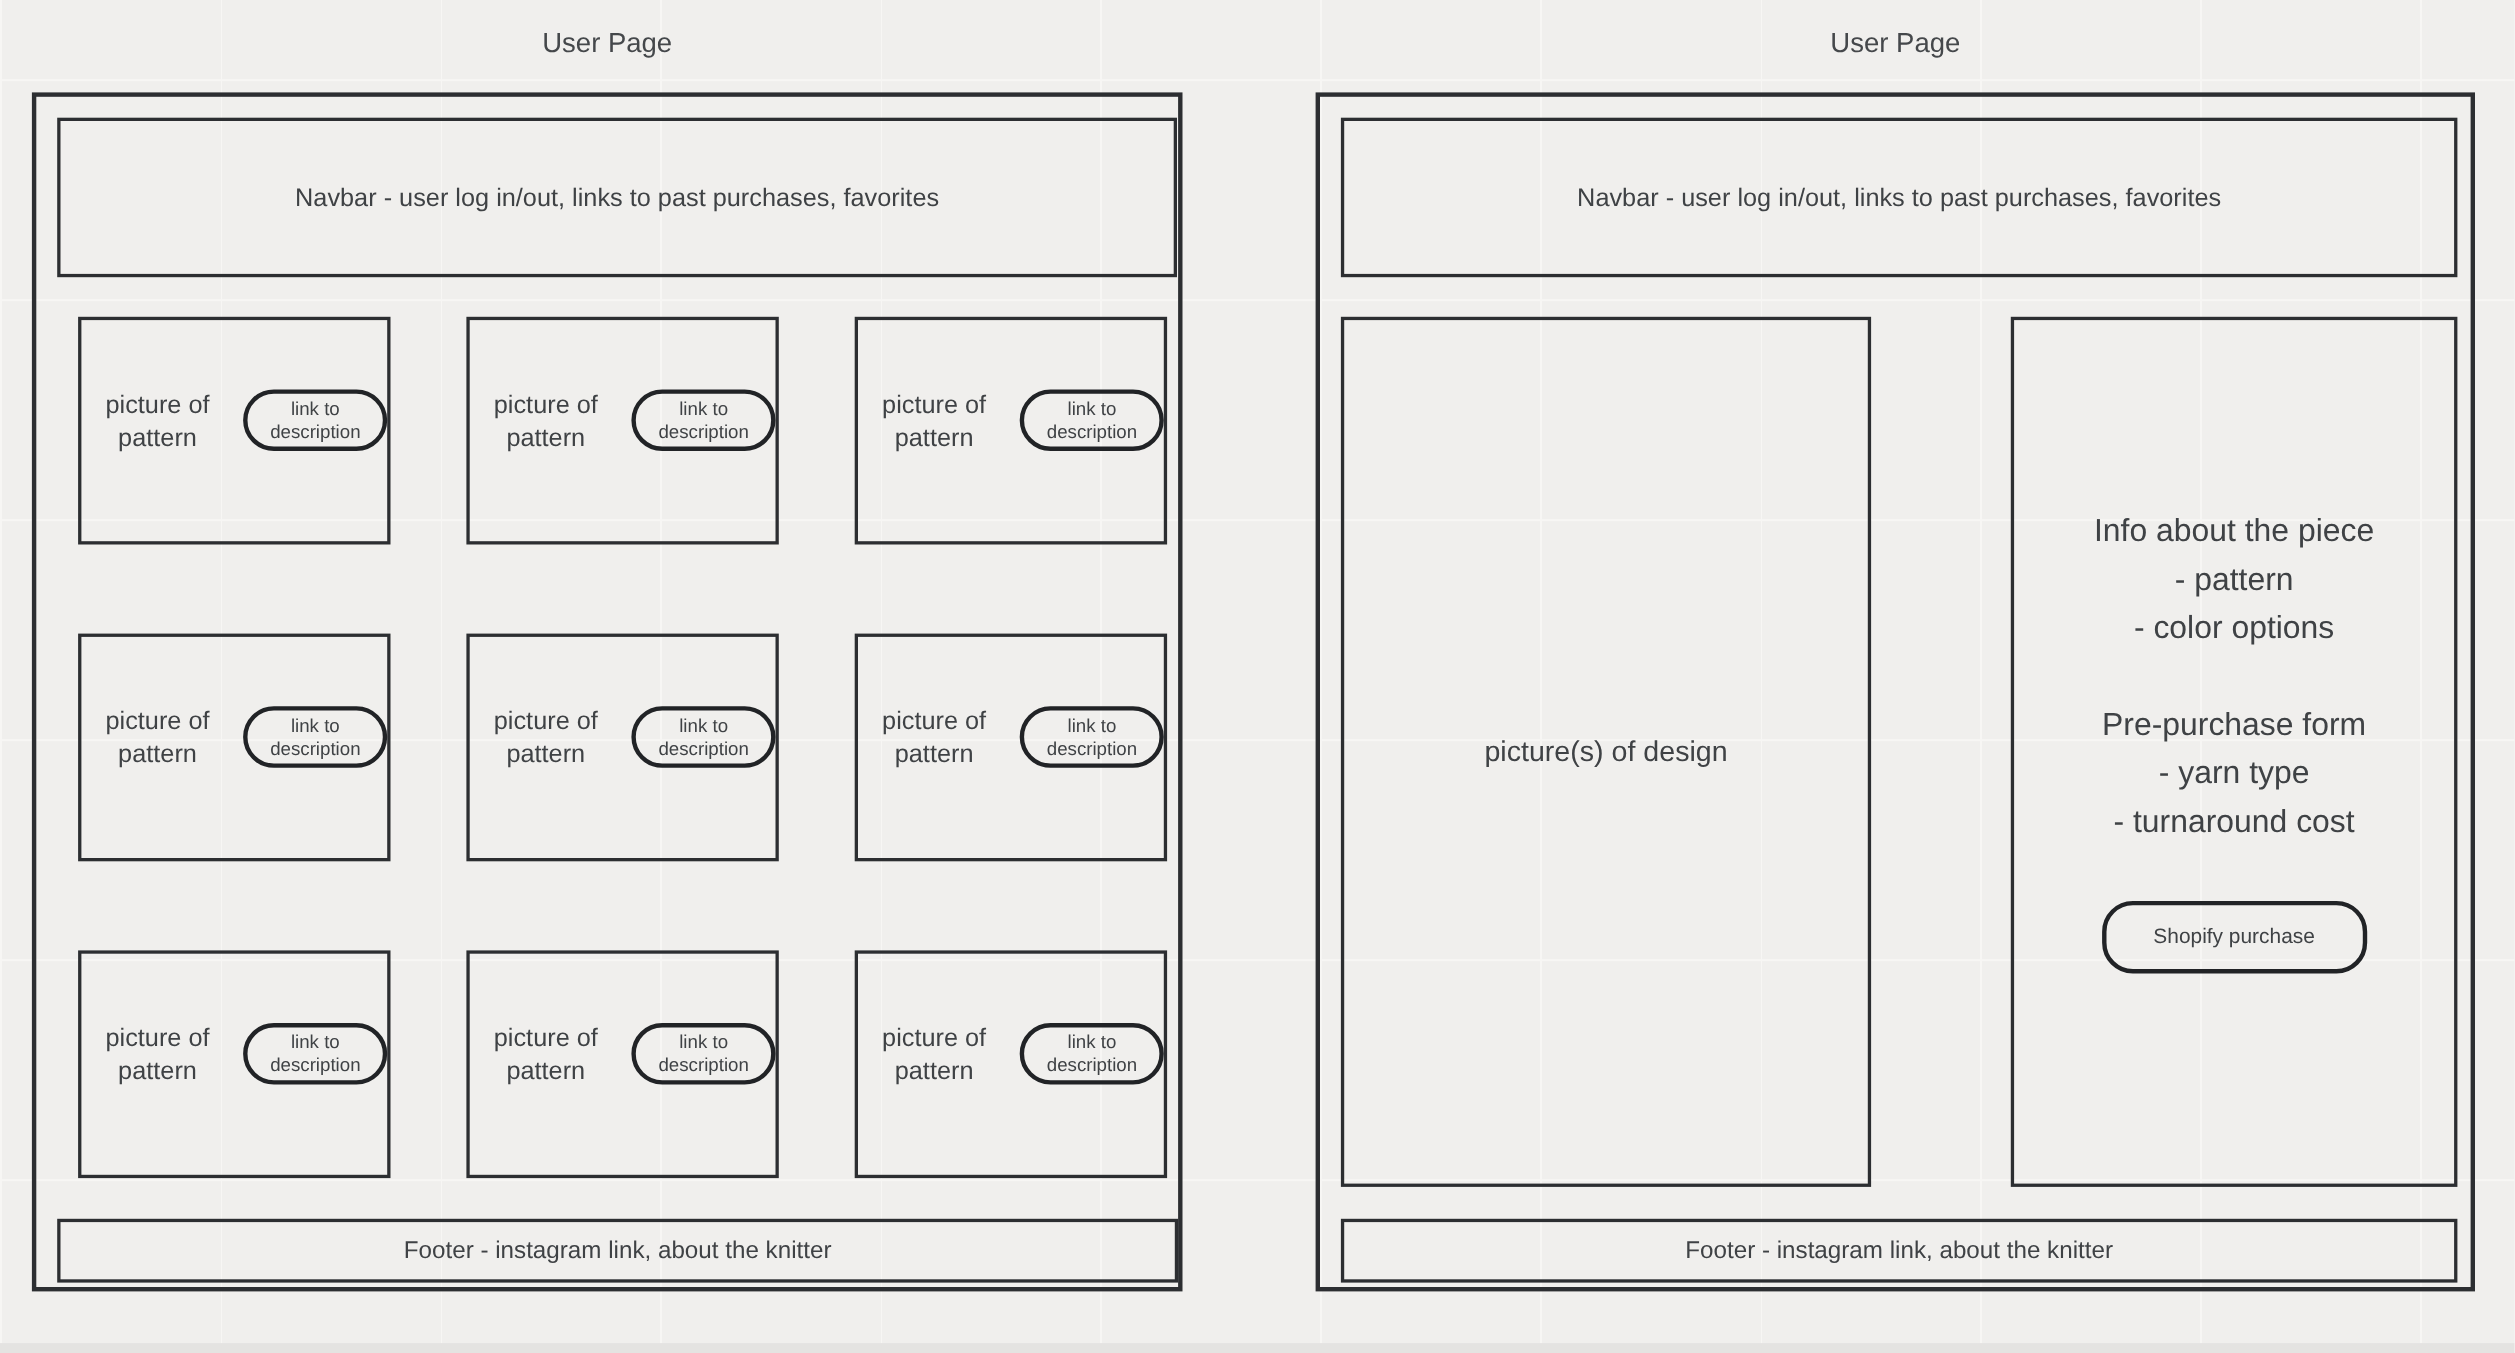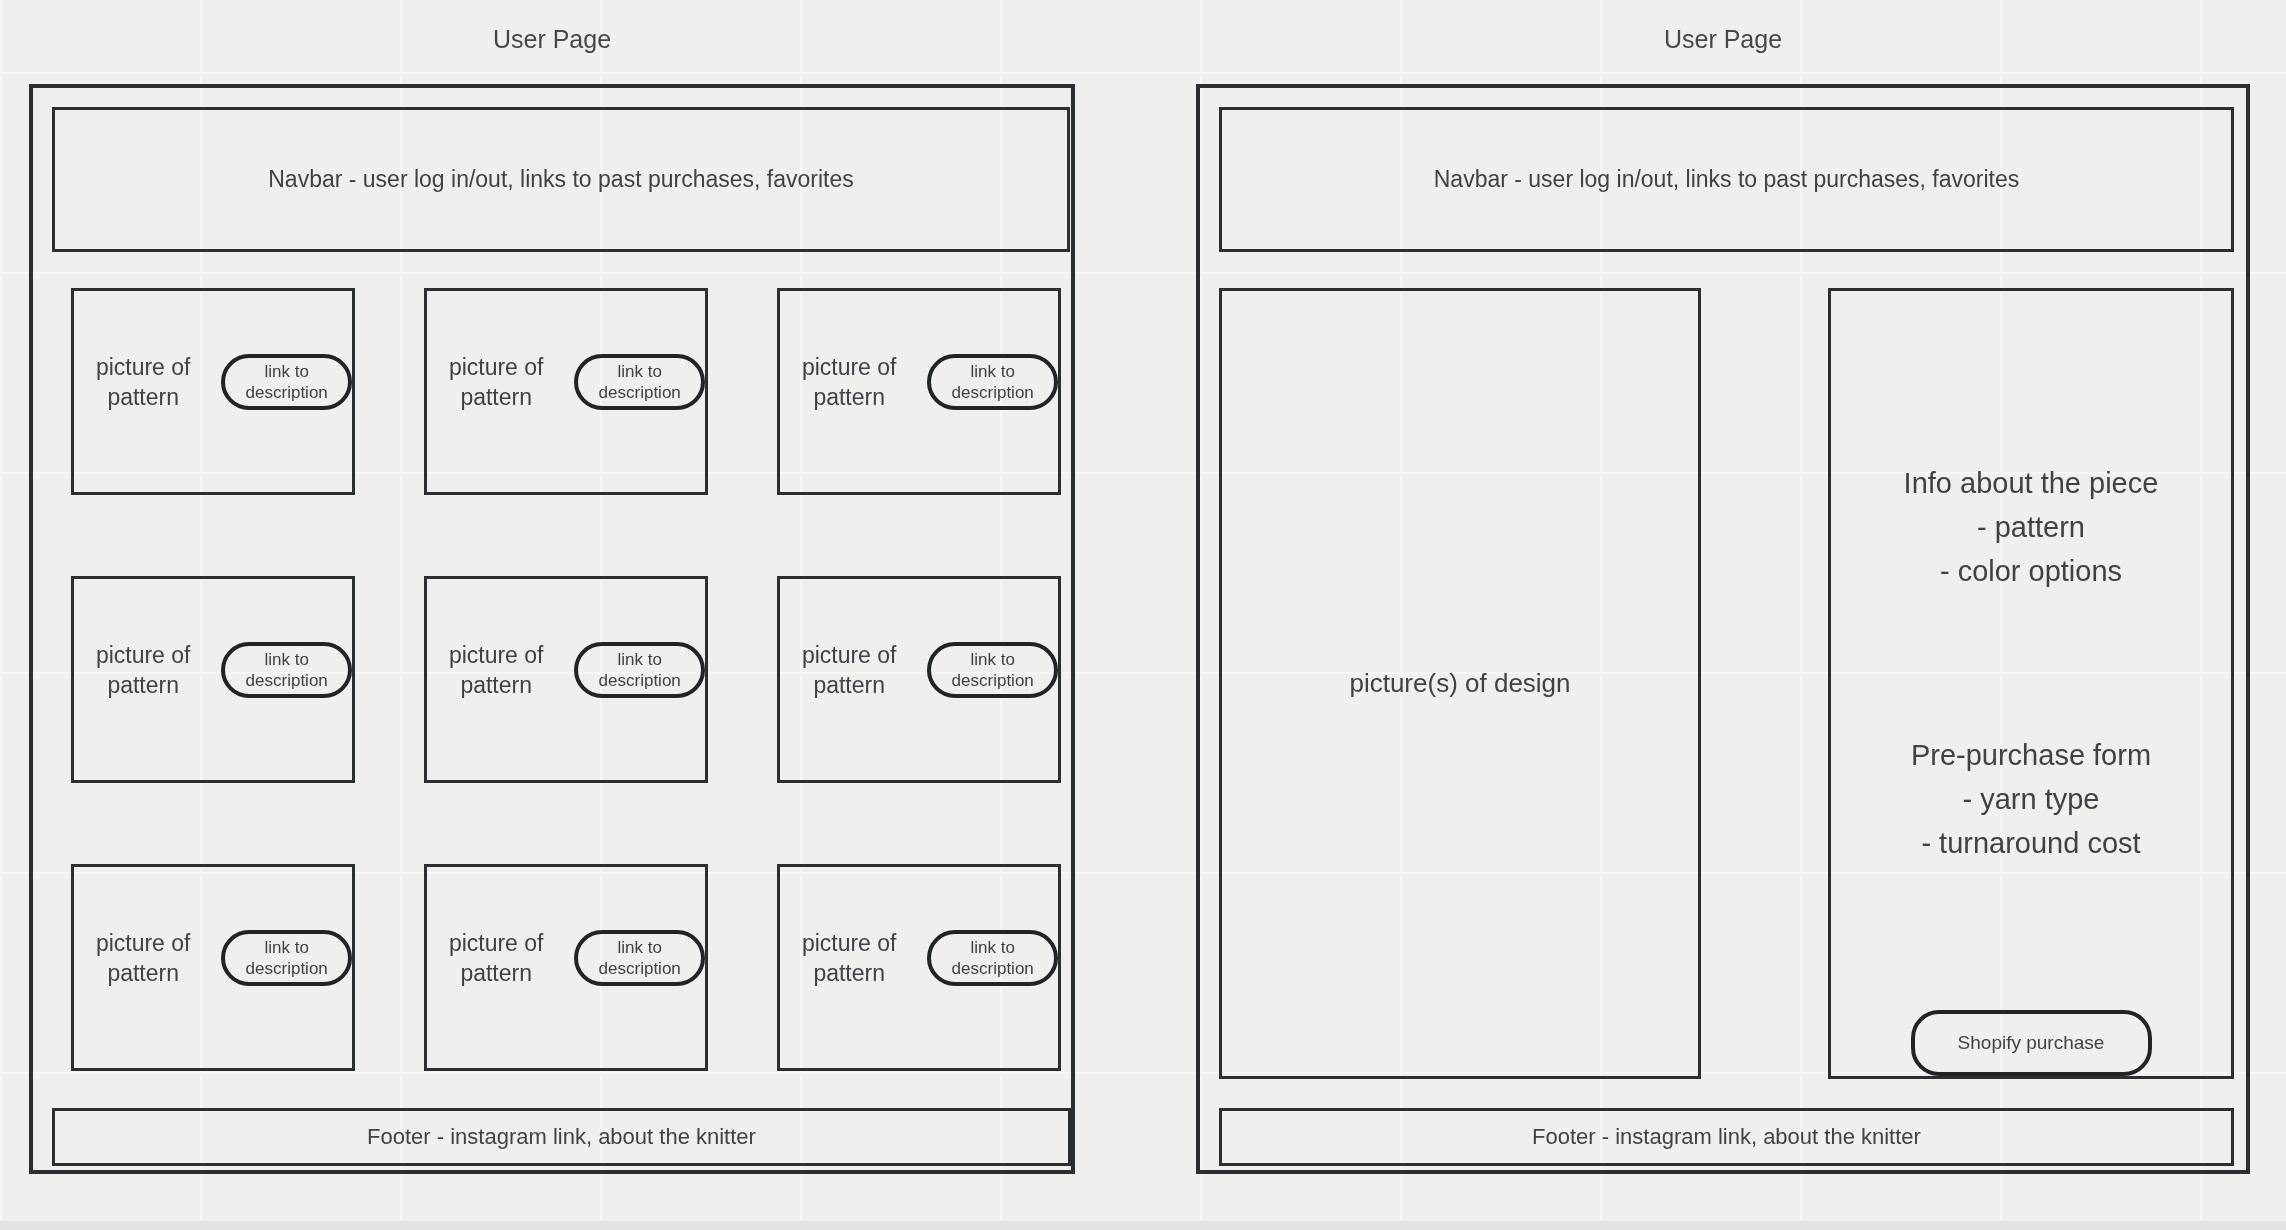--- a/index.html
+++ b/index.html
@@ -59,21 +59,21 @@
     font-family:"Liberation Sans", sans-serif;color:#3f4245;
     display:flex;flex-direction:column;align-items:center;justify-content:center;
     cursor:pointer;box-sizing:border-box;
   }
   .desc-pill{width:158px;height:56px;font-size:17px;line-height:21px;}
   .design-box{left:19px;top:200px;width:482px;height:791px;font-size:26px;}
   .info-panel{
     position:absolute;left:628px;top:200px;width:406px;height:791px;
     border:3px solid #2c2e31;box-sizing:border-box;
     display:flex;flex-direction:column;align-items:center;
-    padding:170px 20px 0 20px;background:transparent;justify-content:space-between;
+    padding:170px 20px 0 20px;background:transparent;
   }
   .info-lines{font-size:29px;line-height:44px;text-align:center;width:100%;}
   .form-lines{margin-top:44px;}
   .shopify-pill{width:241px;height:66px;font-size:19px;margin-top:50px;flex:none;}
 </style>
 </head>
 <body>
 
 <div class="canvas">
 

